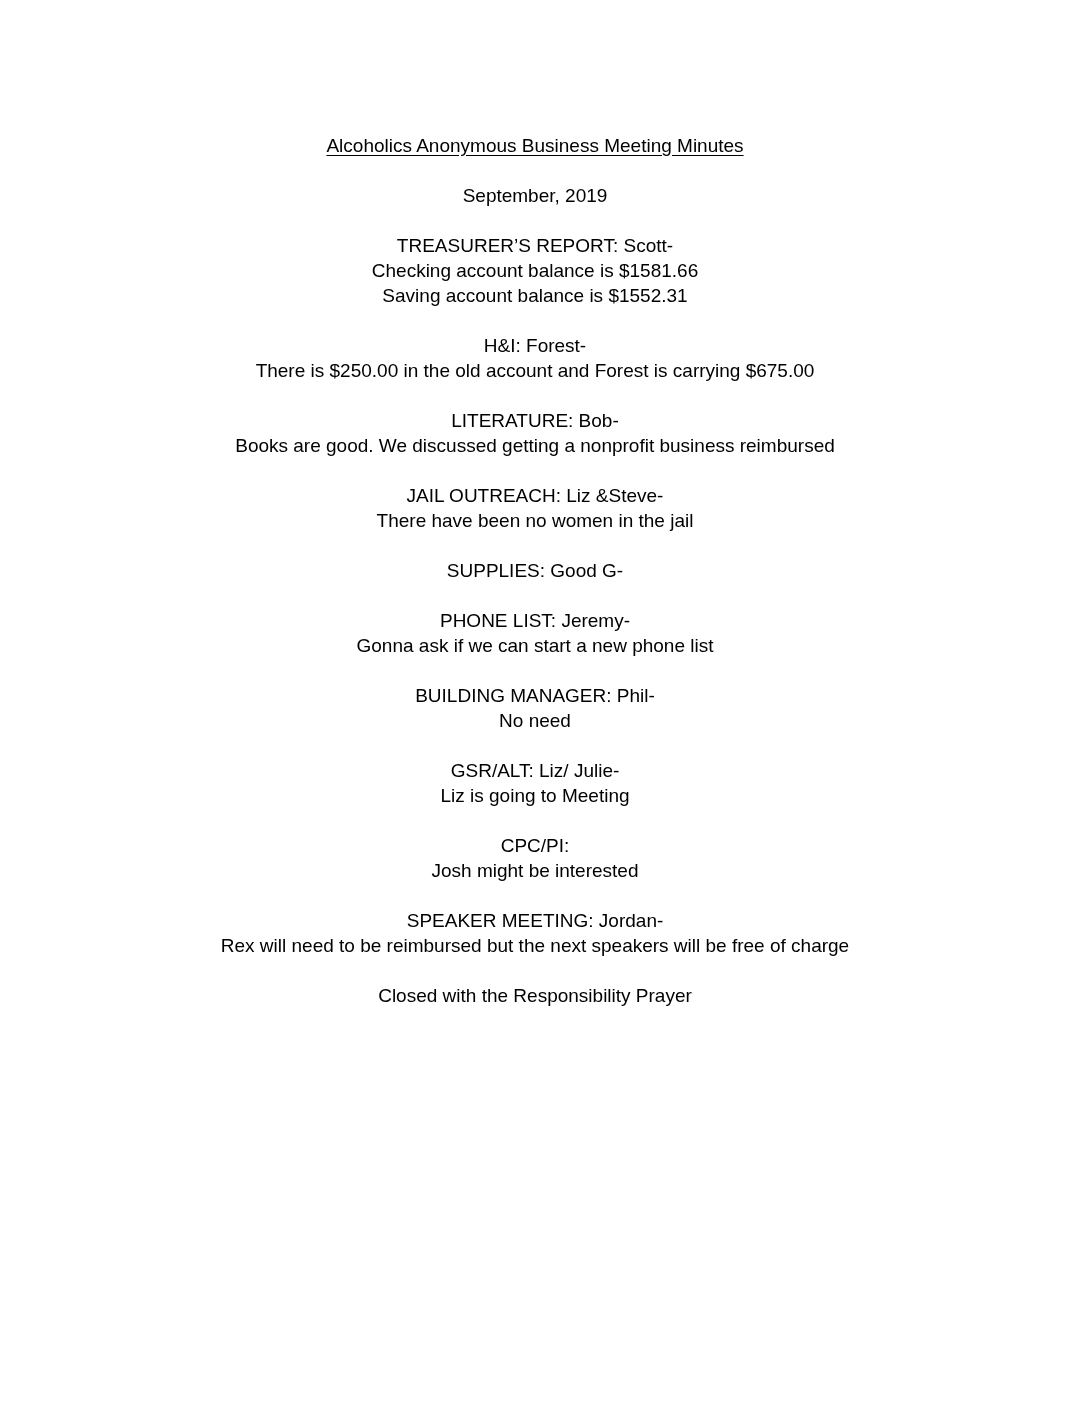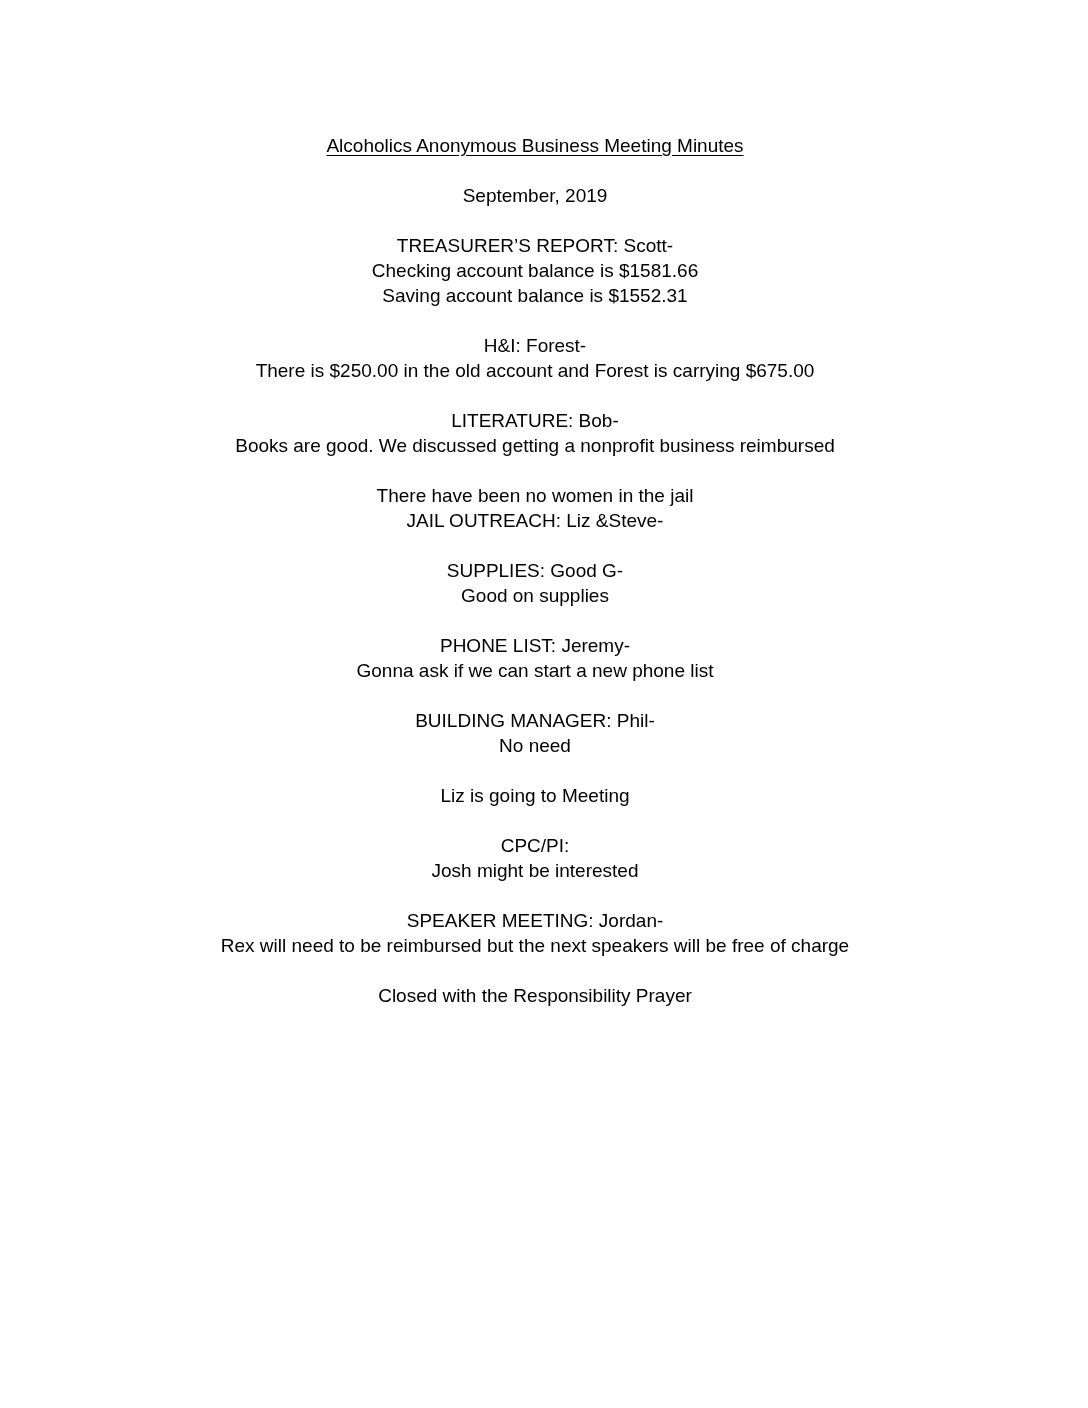--- a/index.html
+++ b/index.html
@@ -62,40 +62,40 @@
       <div class="line">H&amp;I: Forest-</div>
       <div class="line">There is $250.00 in the old account and Forest is carrying $675.00</div>
     </div>
 
     <div class="para">
       <div class="line">LITERATURE: Bob-</div>
       <div class="line">Books are good. We discussed getting a nonprofit business reimbursed</div>
     </div>
 
     <div class="para">
+      <div class="line">JAIL OUTREACH: Liz &amp;Steve-</div>
       <div class="line">There have been no women in the jail</div>
-      <div class="line">JAIL OUTREACH: Liz &amp;Steve-</div>
     </div>
 
     <div class="para">
       <div class="line">SUPPLIES: Good G-</div>
-      <div class="line">Good on supplies</div>
     </div>
 
     <div class="para">
       <div class="line">PHONE LIST: Jeremy-</div>
       <div class="line">Gonna ask if we can start a new phone list</div>
     </div>
 
     <div class="para">
       <div class="line">BUILDING MANAGER: Phil-</div>
       <div class="line">No need</div>
     </div>
 
     <div class="para">
+      <div class="line">GSR/ALT: Liz/ Julie-</div>
       <div class="line">Liz is going to Meeting</div>
     </div>
 
     <div class="para">
       <div class="line">CPC/PI:</div>
       <div class="line">Josh might be interested</div>
     </div>
 
     <div class="para">
       <div class="line">SPEAKER MEETING: Jordan-</div>

